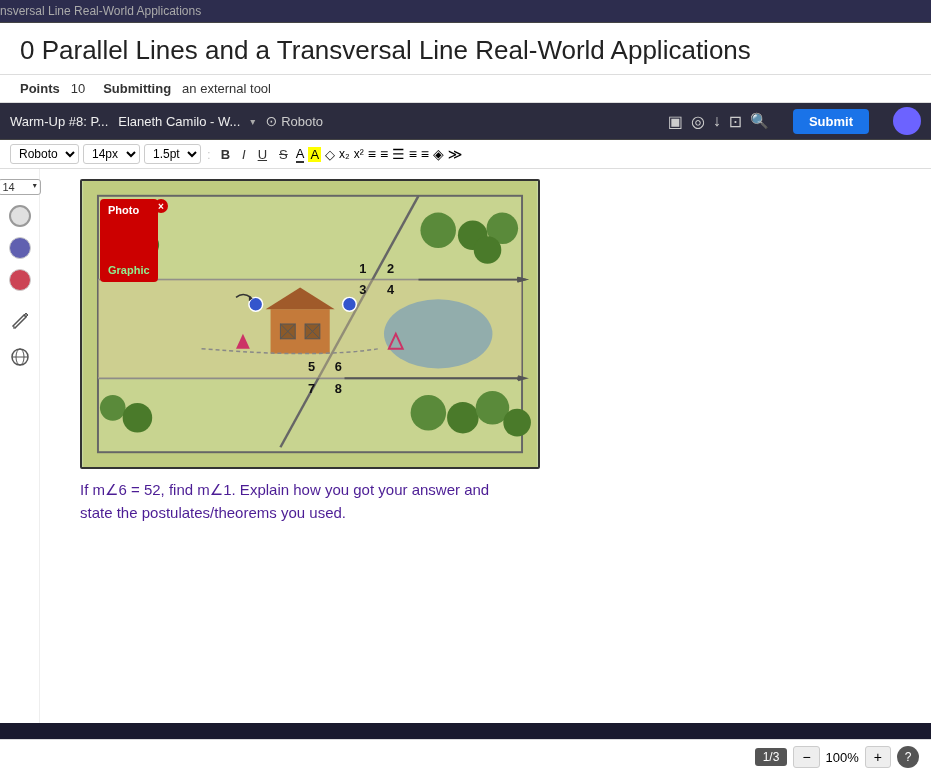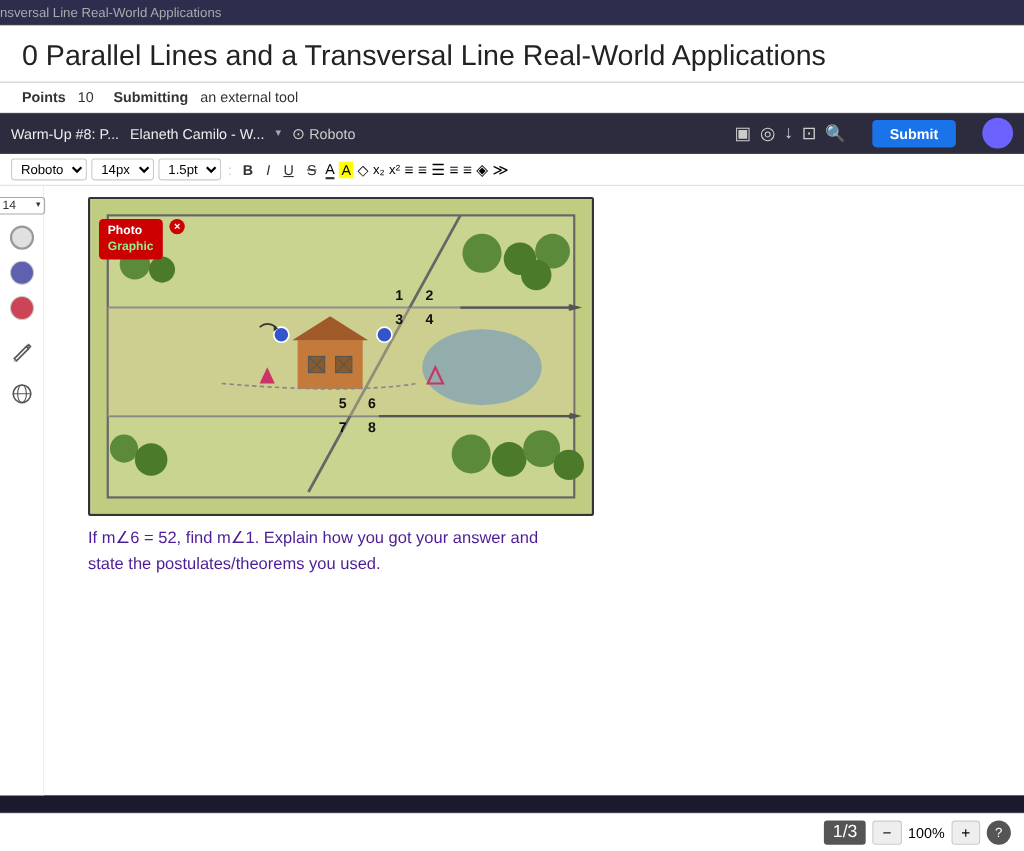--- a/index.html
+++ b/index.html
@@ -204,48 +204,49 @@
     .transversal-svg {
       position: absolute;
       top: 0; left: 0;
       width: 100%;
       height: 100%;
     }
 
     .photo-graphic-badge {
       position: absolute;
       top: 18px;
-      left: 8px;
+      left: 18px;
       background: #cc0000;
       color: white;
       font-size: 11px;
       font-weight: bold;
       padding: 4px 8px;
       border-radius: 4px;
       line-height: 1.3;
       z-index: 10;
     }
 
     .photo-graphic-badge .line2 {
       color: #90ee90;
+      margin-top: 46px;
     }
 
     .text-content {
       font-size: 15px;
       color: #4c1d95;
       line-height: 1.5;
       margin-left: 20px;
     }
 
     .page-indicator {
       background: #555;
       color: white;
       padding: 2px 8px;
       border-radius: 3px;
-      font-size: 16px;
+      font-size: 12px;
     }
 
     .zoom-btn {
       background: #eee;
       border: 1px solid #ccc;
       padding: 2px 8px;
       border-radius: 3px;
       cursor: pointer;
       font-size: 14px;
     }

